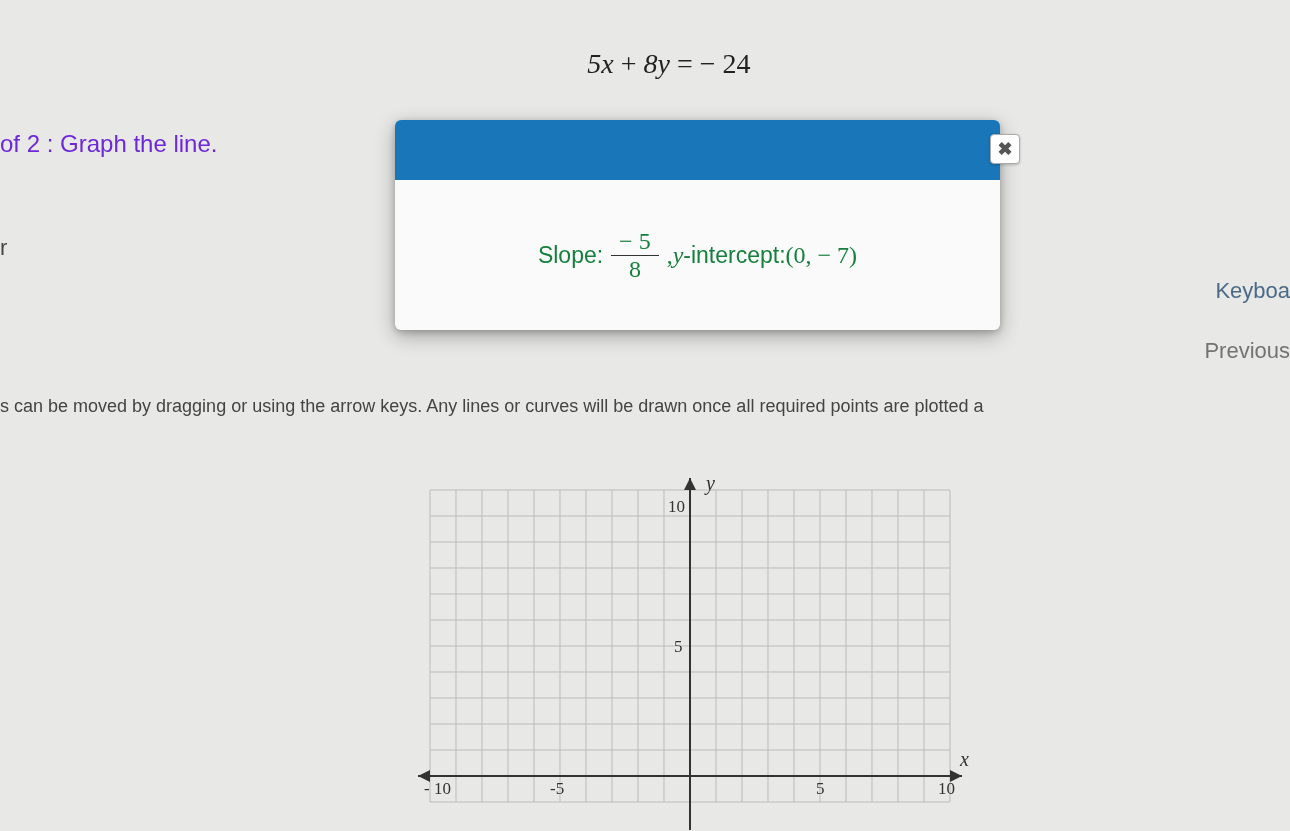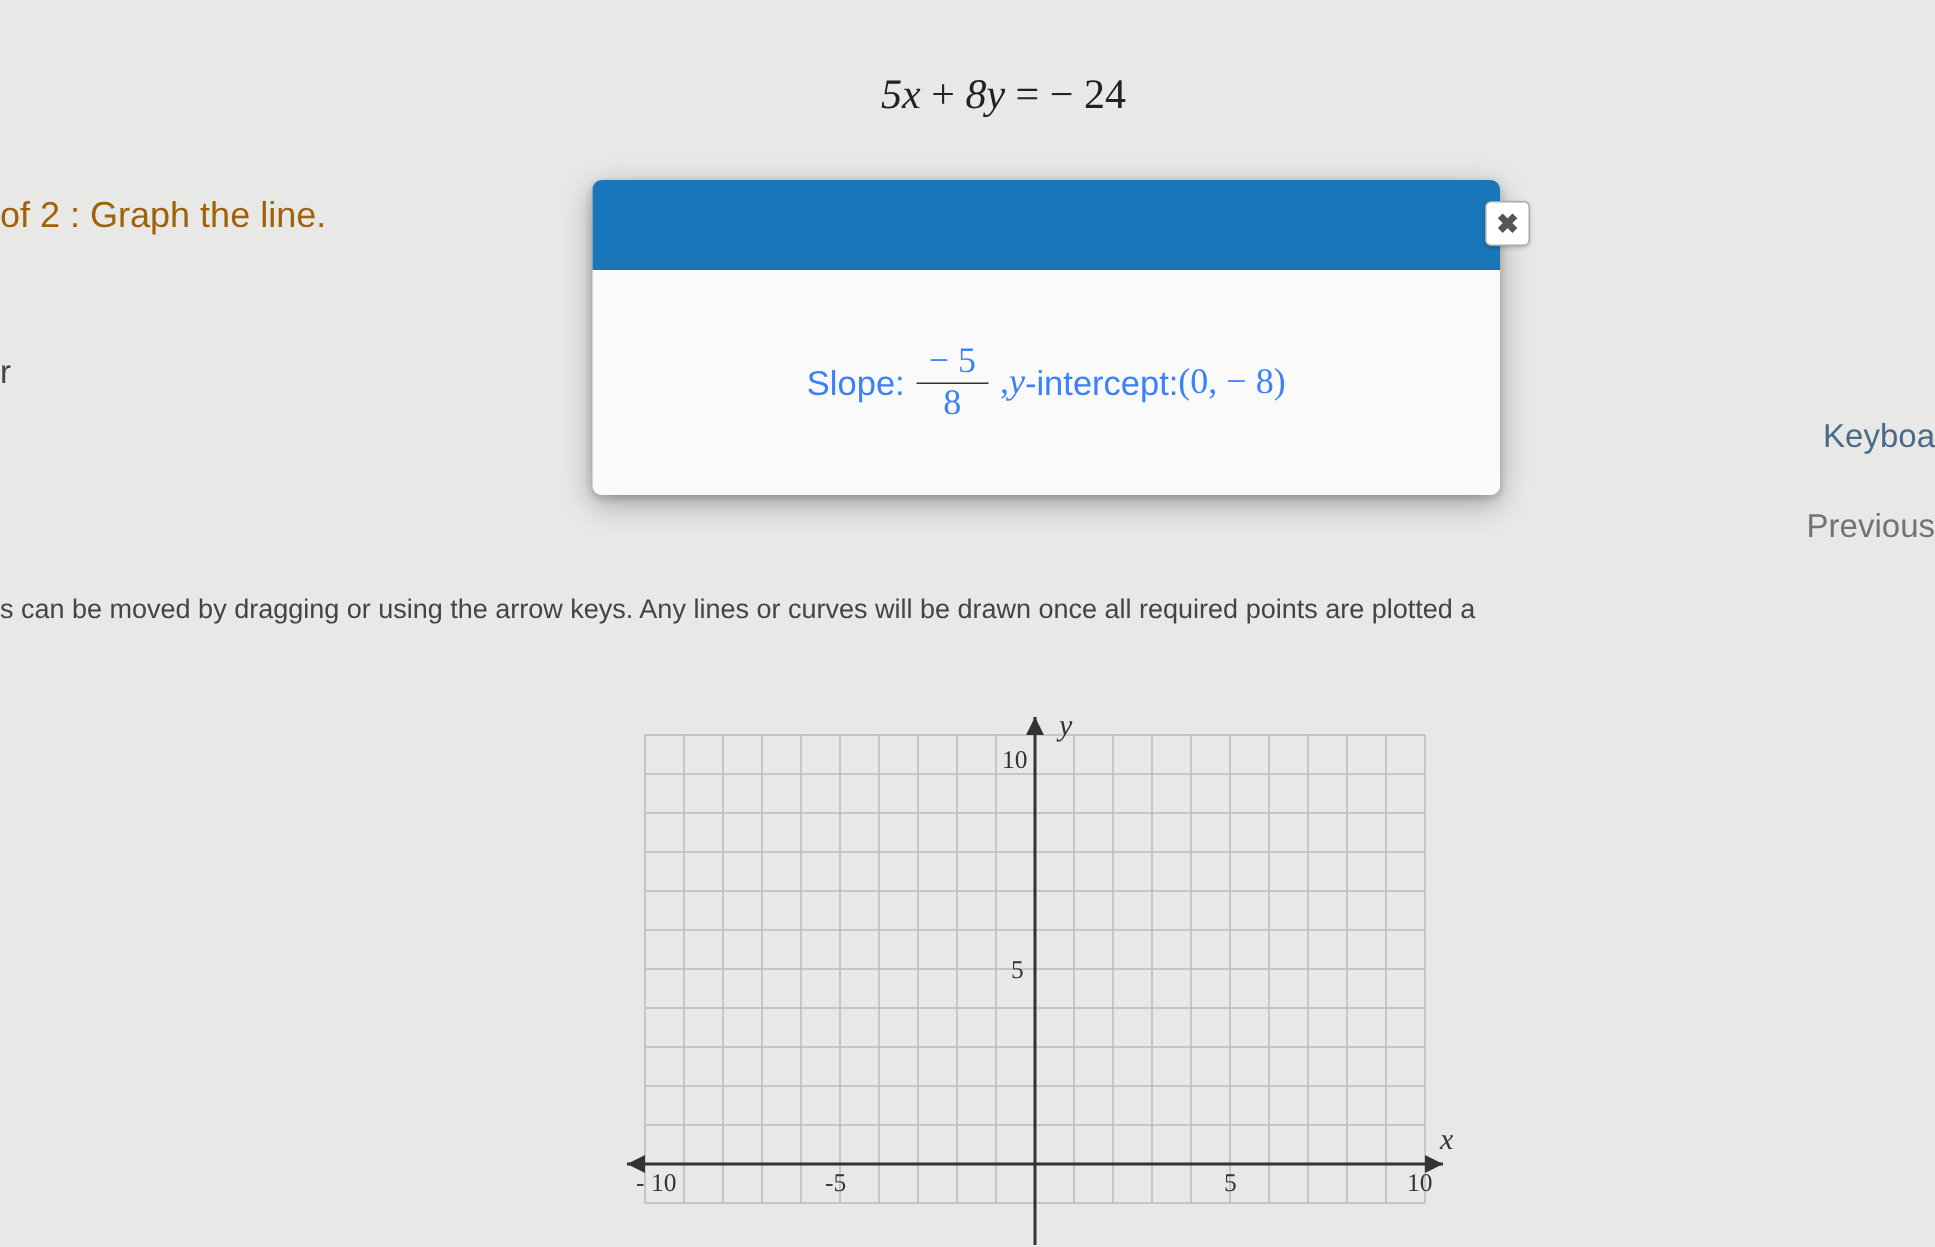--- a/index.html
+++ b/index.html
@@ -21,21 +21,21 @@
     font-size: 28px;
     font-family: "Times New Roman", serif;
     color: #222;
     padding-left: 48px;
   }
   .step-label {
     position: absolute;
     top: 130px;
     left: 0;
     font-size: 24px;
-    color: #a16207;
+    color: #6d28d9;
   }
   .r-label {
     position: absolute;
     top: 235px;
     left: 0;
     font-size: 22px;
     color: #444;
   }
   .popup {
     position: absolute;
@@ -72,21 +72,21 @@
     cursor: pointer;
     box-shadow: 0 1px 3px rgba(0,0,0,0.2);
   }
   .popup-body {
     height: 150px;
     display: flex;
     align-items: center;
     justify-content: center;
     font-size: 24px;
     font-family: "Times New Roman", serif;
-    color: #3b82f6;
+    color: #15803d;
   }
   .popup-body .slope-label,
   .popup-body .intercept-label {
     font-family: Arial, Helvetica, sans-serif;
     font-size: 23px;
   }
   .fraction {
     display: inline-flex;
     flex-direction: column;
     align-items: center;
@@ -151,21 +151,21 @@
   </div>
   <div class="popup-body">
     <span class="slope-label">Slope: </span>
     <span class="fraction">
       <span class="num">− 5</span>
       <span class="den">8</span>
     </span>
     <span>, </span>
     <span class="italic-y">y</span>
     <span class="intercept-label">-intercept: </span>
-    <span>(0, − 8)</span>
+    <span>(0, − 7)</span>
   </div>
 </div>
 
 <div class="keyboa">Keyboa</div>
 <div class="previous">Previous</div>
 
 <div class="instructions">
   <span>s can be moved by dragging or using the arrow keys. Any lines or curves will be drawn once all required points are plotted a</span><br>
 </div>
 

